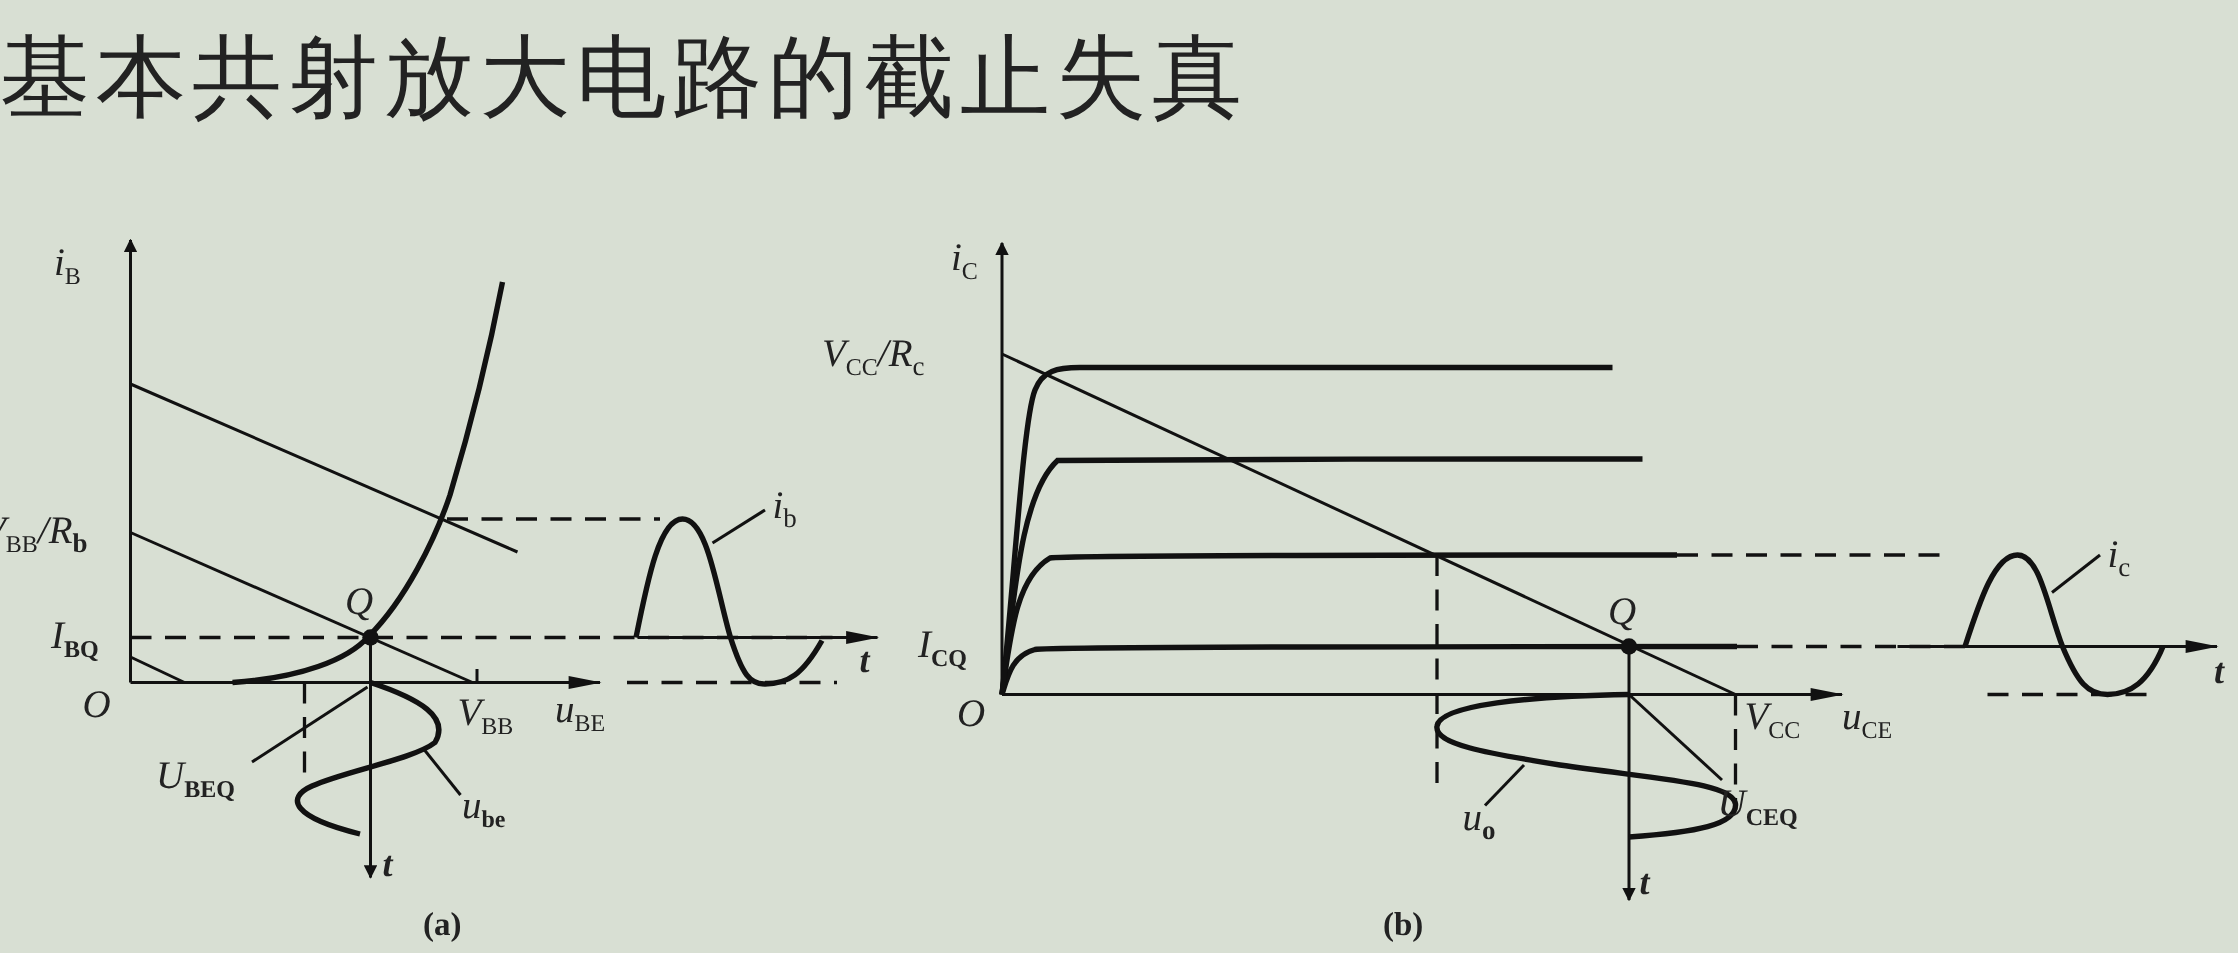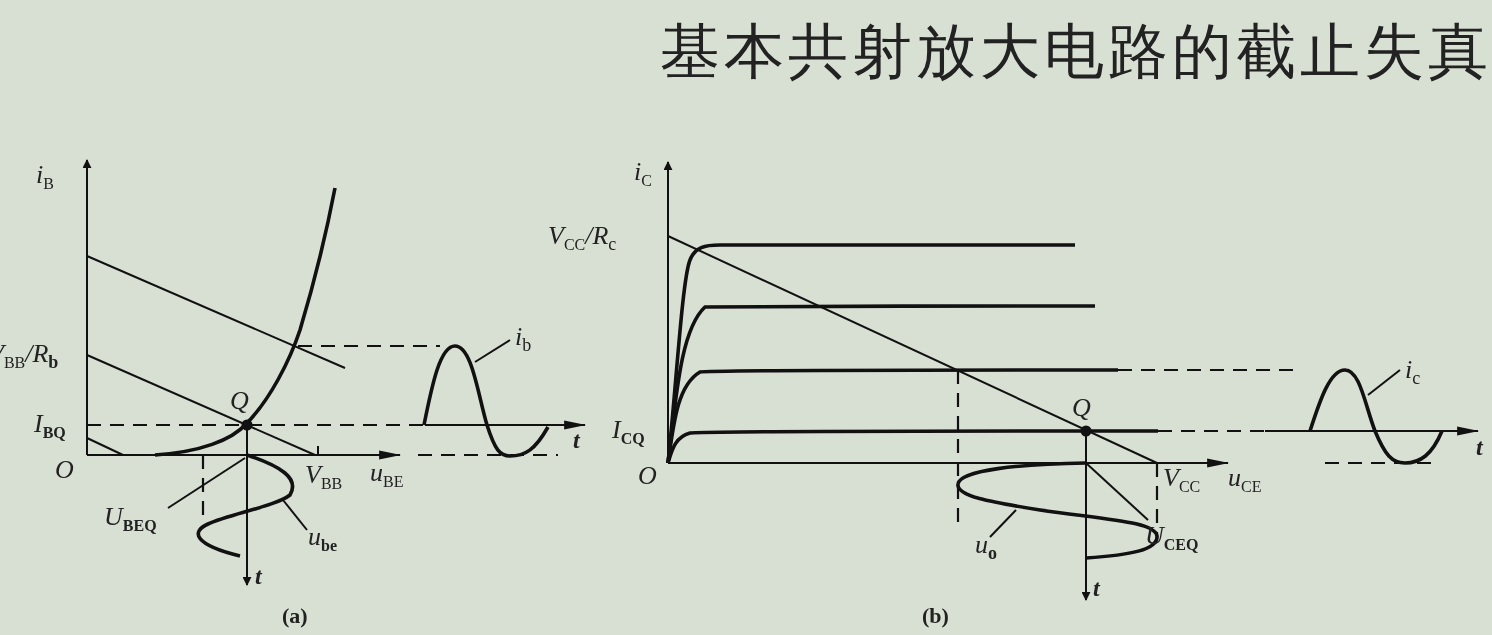--- a/index.html
+++ b/index.html
@@ -4,21 +4,21 @@
 <style>
   html, body { margin: 0; padding: 0; }
   body {
     width: 1492px; height: 635px; overflow: hidden;
     background: #d8dfd3;
     position: relative;
     font-family: "Liberation Serif", "DejaVu Serif", serif;
   }
   #title {
     position: absolute; left: 0; top: 12px; width: 1492px;
-    text-align: right;
+    text-align: left;
     font-family: "DejaVu Serif", "Liberation Serif", serif;
     font-size: 60px; letter-spacing: 4px; color: #222;
     font-weight: normal;
   }
   svg { position: absolute; left: 0; top: 0; }
   .ln { stroke: #111; fill: none; }
   .thin { stroke-width: 2; }
   .thick { stroke-width: 3.6; }
   .dash { stroke-dasharray: 14 9; stroke-width: 2.2; }
   .lbl { font-family: "Liberation Serif", "DejaVu Serif", serif; fill: #222; }

